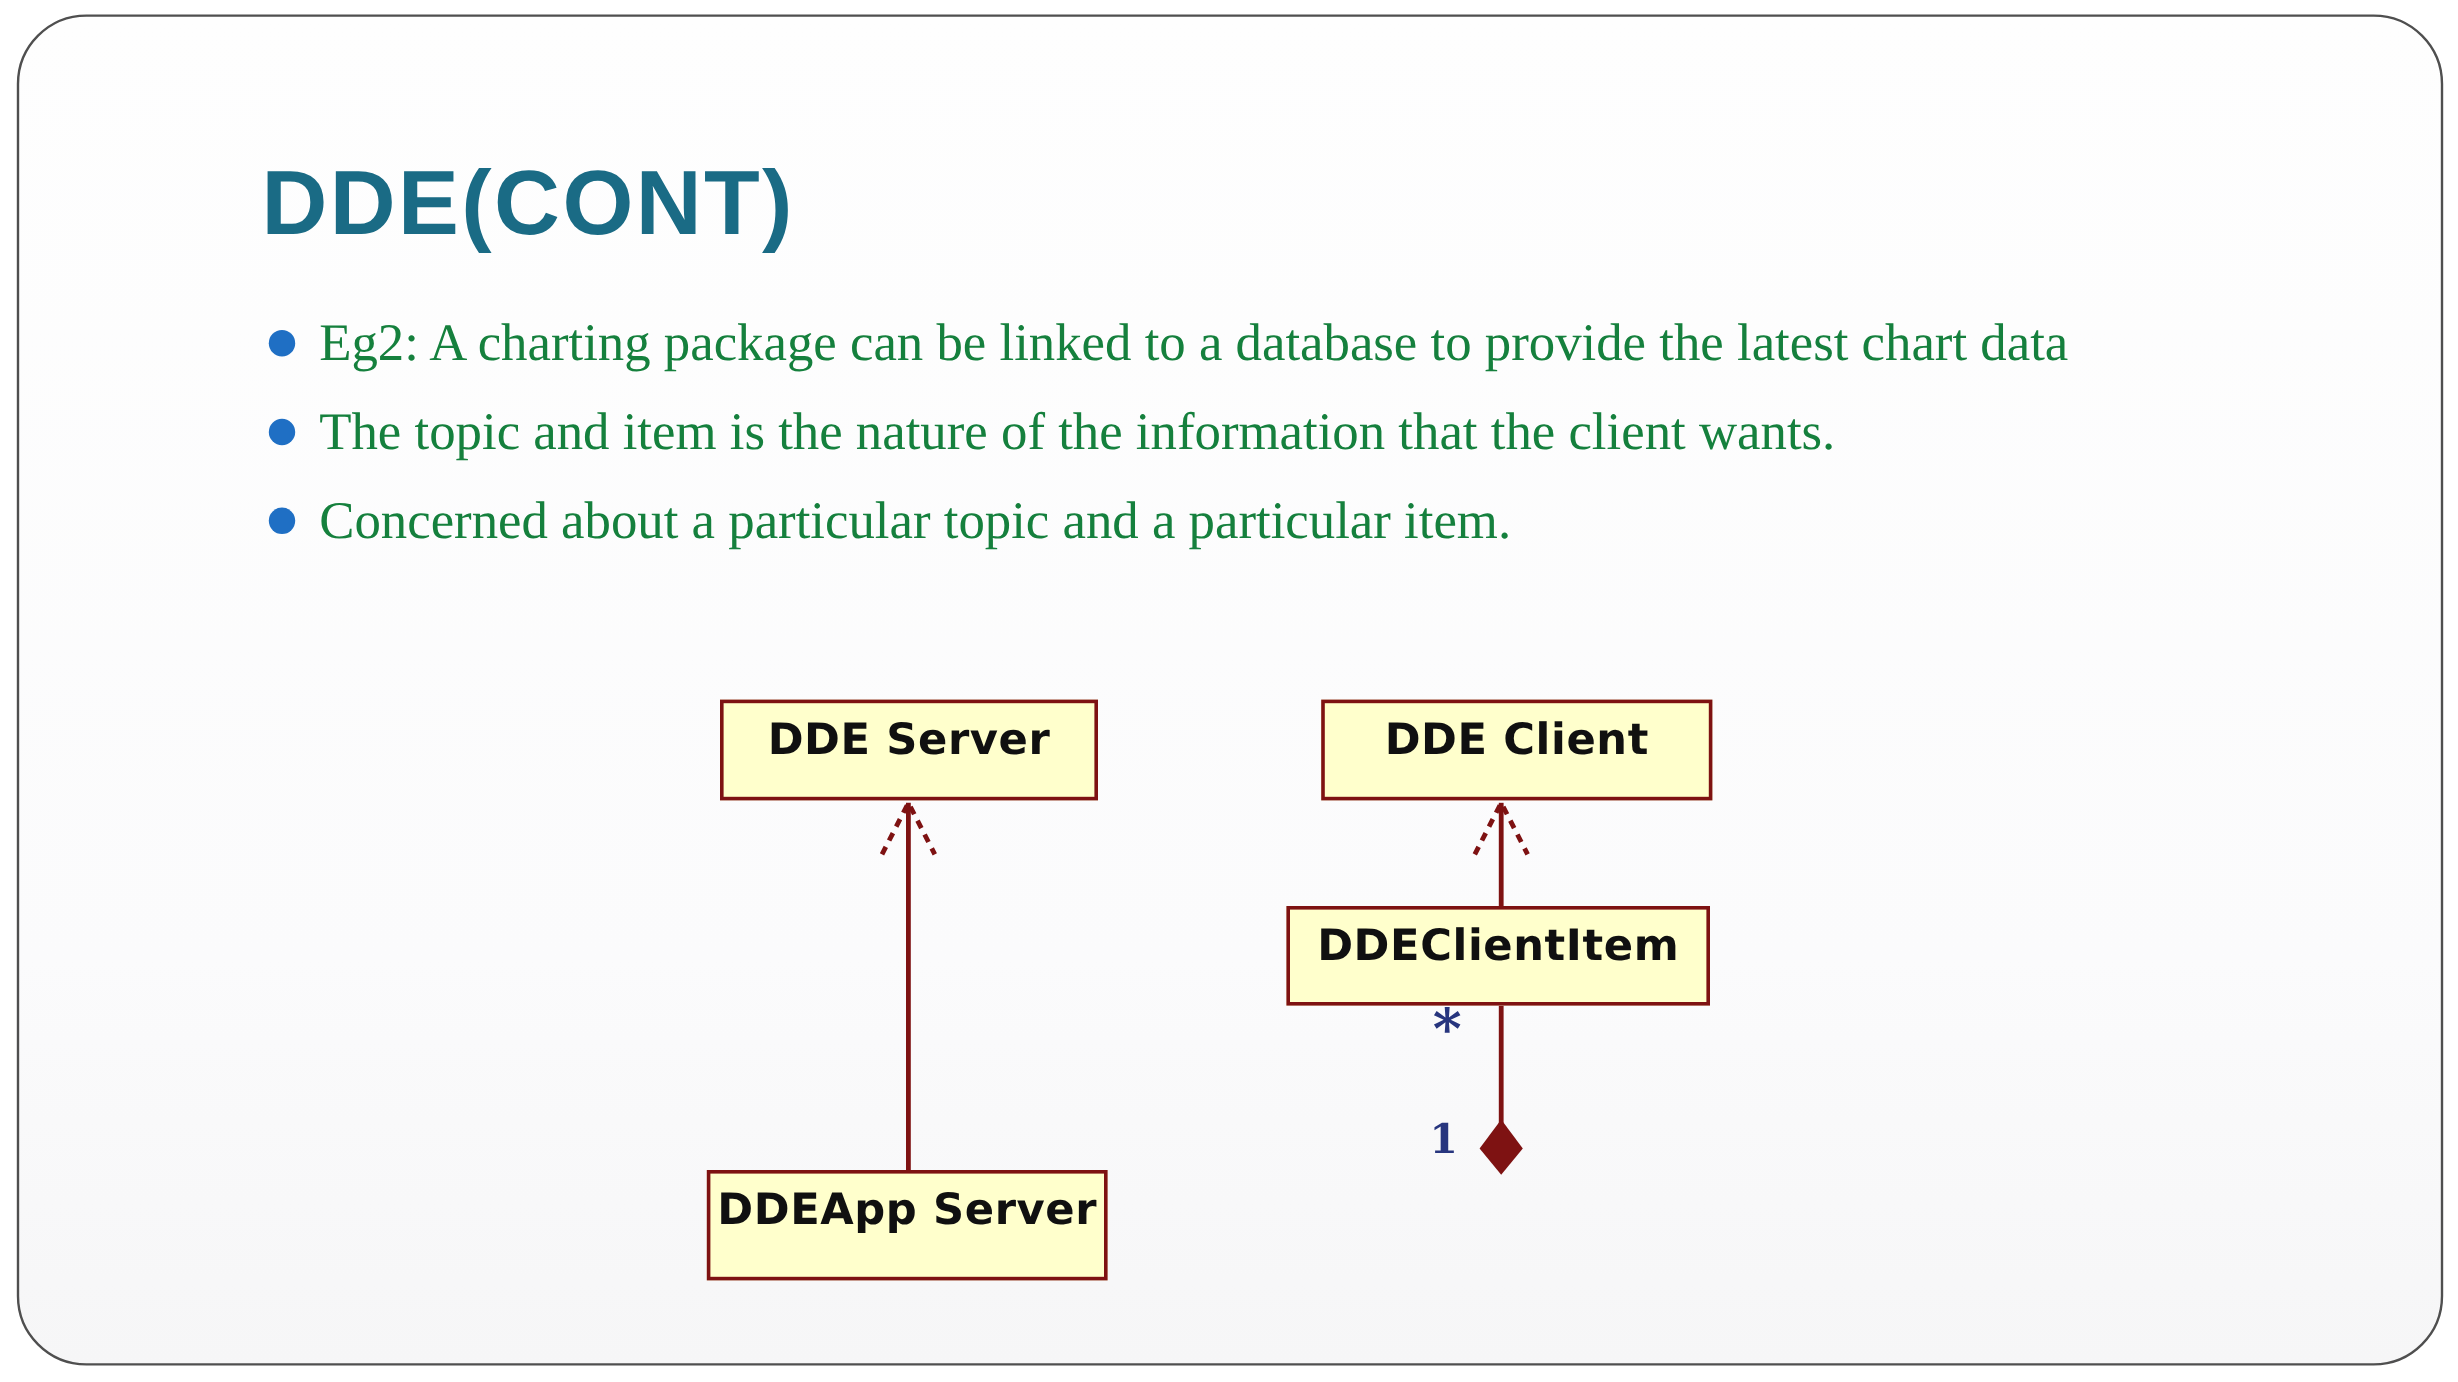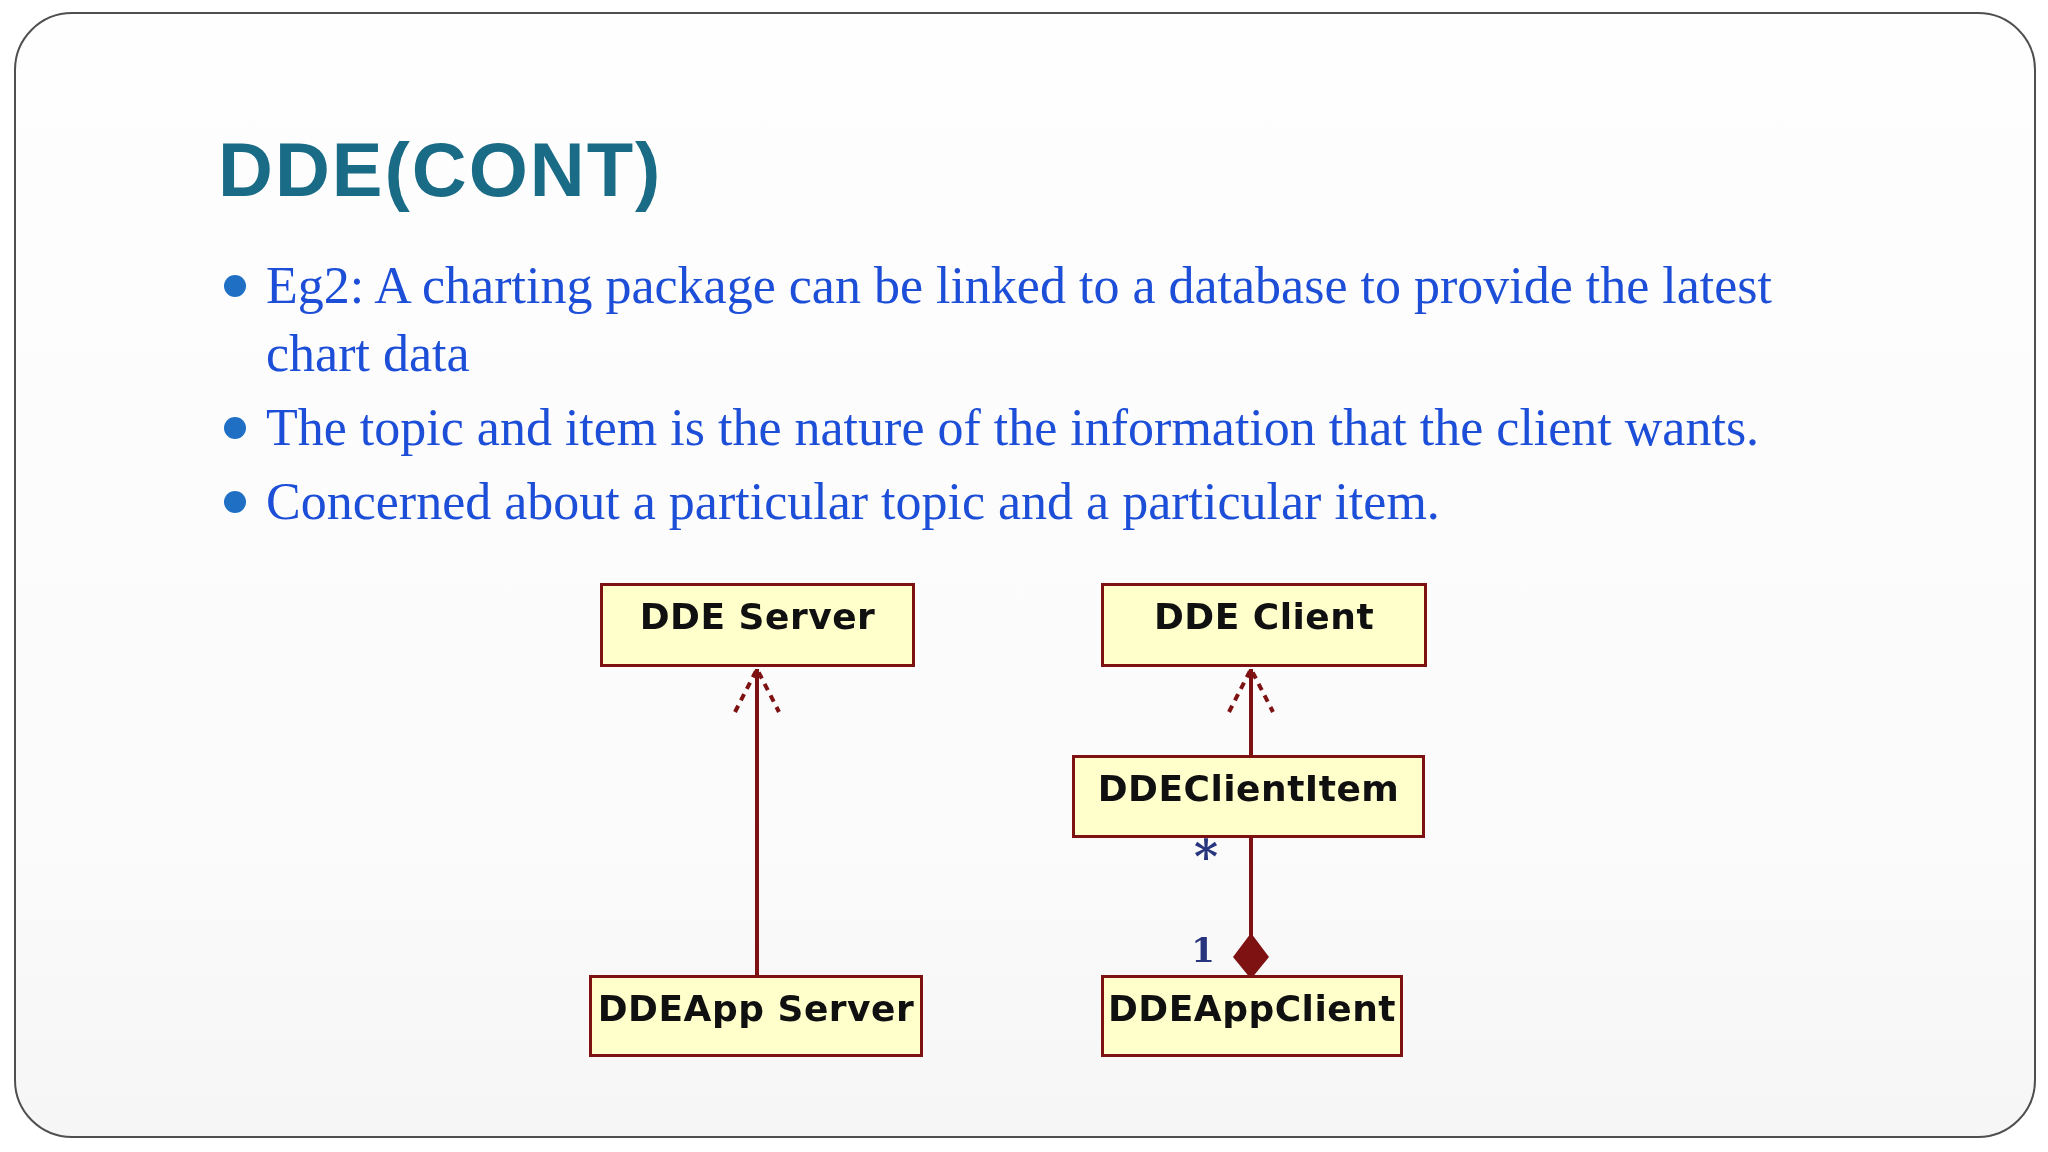--- a/index.html
+++ b/index.html
@@ -22,35 +22,35 @@
   }
   .bullets{position:absolute;left:224px;top:252px;width:1640px;}
   .bullet-item{display:flex;margin:0 0 6px 0;}
   .bullet-marker{
     flex:0 0 auto;width:22px;height:22px;border-radius:50%;
     background:var(--bullet,#1f6fc4);margin:23px 20px 0 0;
   }
   .bullet-text{flex:1 1 auto;}
   .bullet-line{
     font-family:"Liberation Serif",serif;
-    font-size:52px;line-height:68px;color:#1d4ed8;
+    font-size:44px;line-height:68px;color:#15803d;
   }
   .connectors{position:absolute;left:0;top:0;color:var(--connector,#7e1212);}
   .class-box{
     position:absolute;box-sizing:border-box;
     background:var(--box-fill,#ffffcc);
     border:3px solid var(--box-border,#7e1212);
     text-align:center;padding-top:10px;
     font-family:"DejaVu Sans",sans-serif;
     font-size:36px;font-weight:700;letter-spacing:0.5px;color:#101010;
   }
   .box-dde-server{left:600px;top:583px;width:315px;height:84px;}
   .box-dde-client{left:1101px;top:583px;width:326px;height:84px;}
   .box-dde-client-item{left:1072px;top:755px;width:353px;height:83px;}
-  .box-dde-app-server{left:589px;top:975px;width:334px;height:82px;}
+  .box-dde-app-server{left:589px;top:975px;width:334px;height:92px;}
   .box-dde-app-client{left:1101px;top:975px;width:302px;height:82px;}
   .multiplicity{
     position:absolute;width:40px;text-align:center;
     color:var(--multiplicity,#27357e);
     font-family:"DejaVu Serif",serif;font-weight:700;
   }
   .mult-star{left:1186px;top:830px;font-size:46px;}
   .mult-one{left:1183px;top:930px;font-size:34px;}
 </style>
 </head>
@@ -100,20 +100,17 @@
   </div>
   <div class="class-box box-dde-client">
     <span>DDE Client</span>
   </div>
   <div class="class-box box-dde-client-item">
     <span>DDEClientItem</span>
   </div>
   <div class="class-box box-dde-app-server">
     <span>DDEApp Server</span>
   </div>
-  <div class="class-box box-dde-app-client">
-    <span>DDEAppClient</span>
-  </div>
 
   <div class="multiplicity mult-star">*</div>
   <div class="multiplicity mult-one">1</div>
 
 </div>
 
 </body></html>

